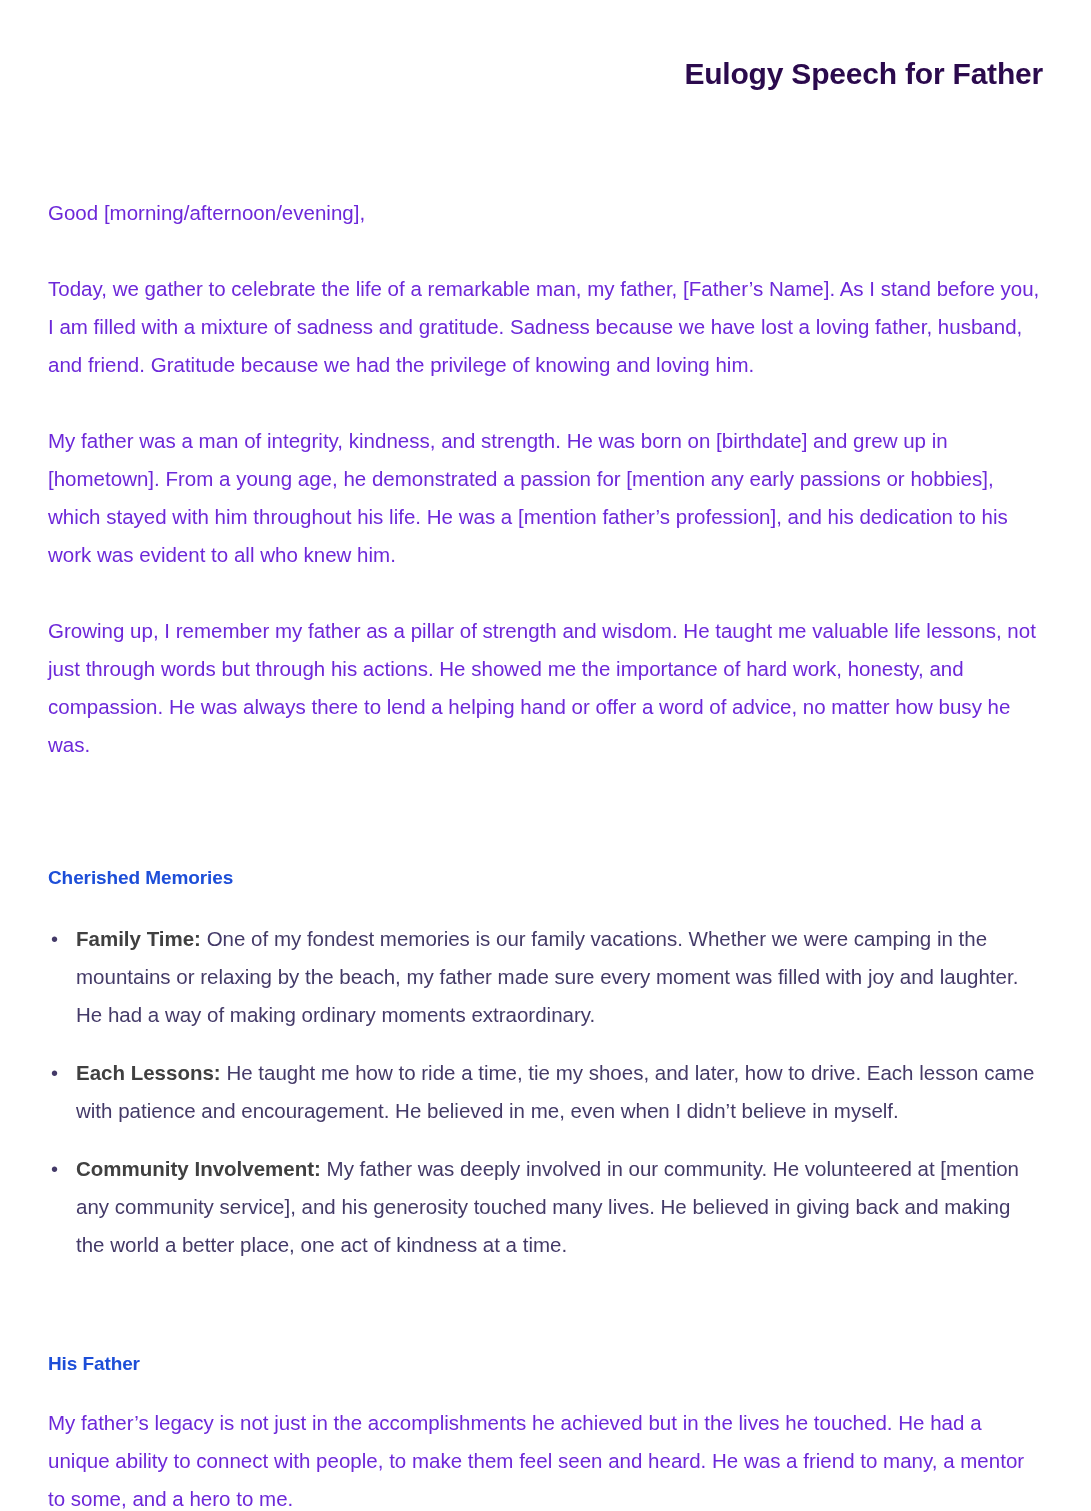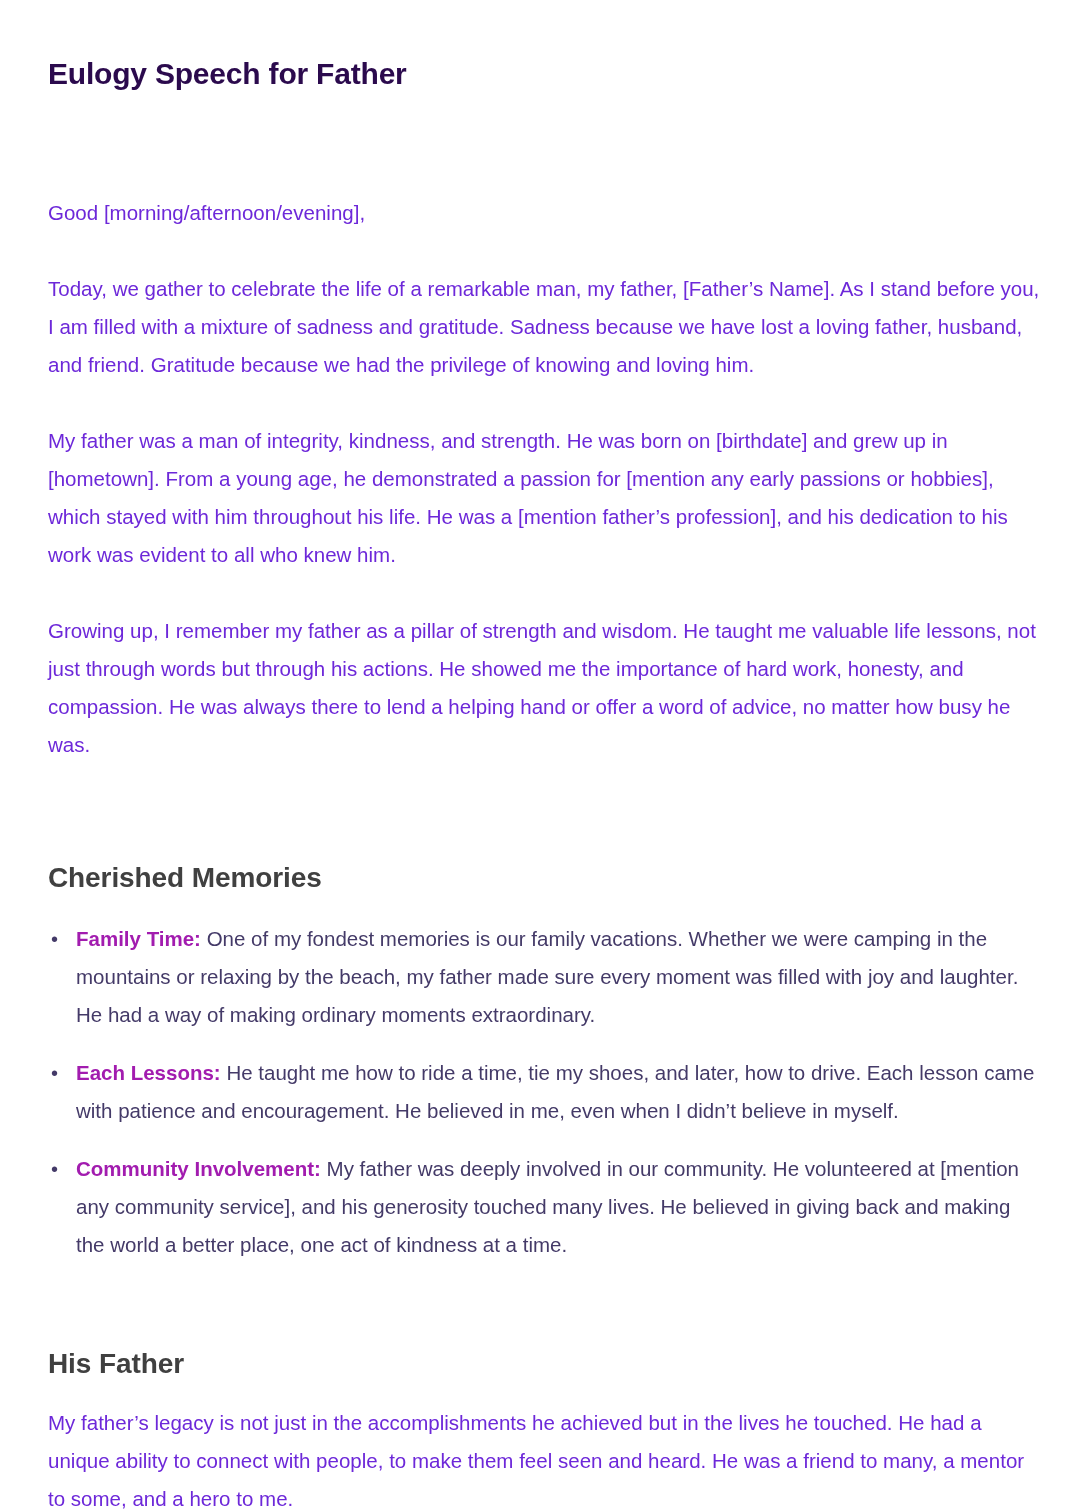--- a/index.html
+++ b/index.html
@@ -18,21 +18,21 @@
     width: 1091px;
     min-height: 1511px;
     box-sizing: border-box;
     background: #ffffff;
     padding: 0 48px;
     overflow: hidden;
   }
   .doc-title {
     margin: 0;
     padding-top: 54px;
-    text-align: left;
+    text-align: right;
     font-size: 30px;
     line-height: 40px;
     font-weight: 700;
     letter-spacing: -0.2px;
     color: #2b0a4d;
   }
   .body-block {
     padding-top: 100px;
   }
   p.para {
@@ -40,25 +40,25 @@
     font-size: 20.5px;
     line-height: 38px;
     font-weight: 400;
     color: #6d28d9;
     letter-spacing: 0.01px;
   }
   h2.section-heading {
     margin: 0;
     padding-top: 32px;
     padding-bottom: 26px;
-    font-size: 28px;
+    font-size: 19px;
     line-height: 32px;
     font-weight: 700;
     letter-spacing: -0.1px;
-    color: #404040;
+    color: #1d4ed8;
   }
   ul.bullet-list {
     margin: 0 0 34px 0;
     padding: 0;
     list-style: none;
   }
   ul.bullet-list li {
     position: relative;
     padding-left: 28px;
     margin-bottom: 20px;
@@ -72,21 +72,21 @@
   ul.bullet-list li .bullet-dot {
     position: absolute;
     left: 3px;
     top: 0;
     line-height: 38px;
     font-size: 20px;
     color: #443a68;
   }
   ul.bullet-list li .lead-in {
     font-weight: 700;
-    color: #a21caf;
+    color: #404040;
   }
   .legacy-section {
     padding-top: 28px;
   }
   .legacy-section h2.section-heading {
     padding-top: 22px;
     padding-bottom: 24px;
   }
   .memories-section {
     padding-top: 28px;

